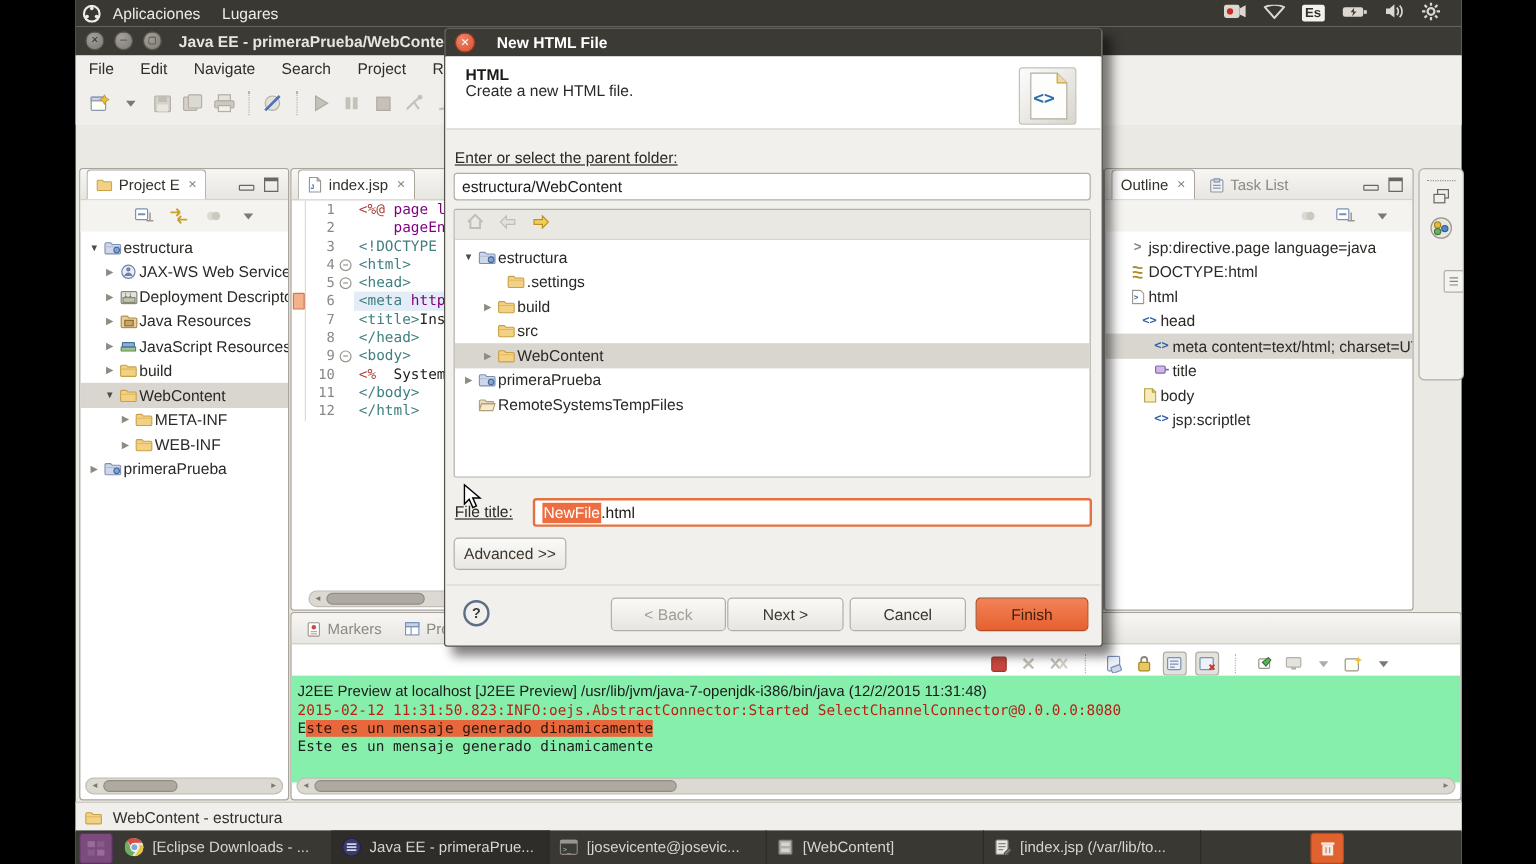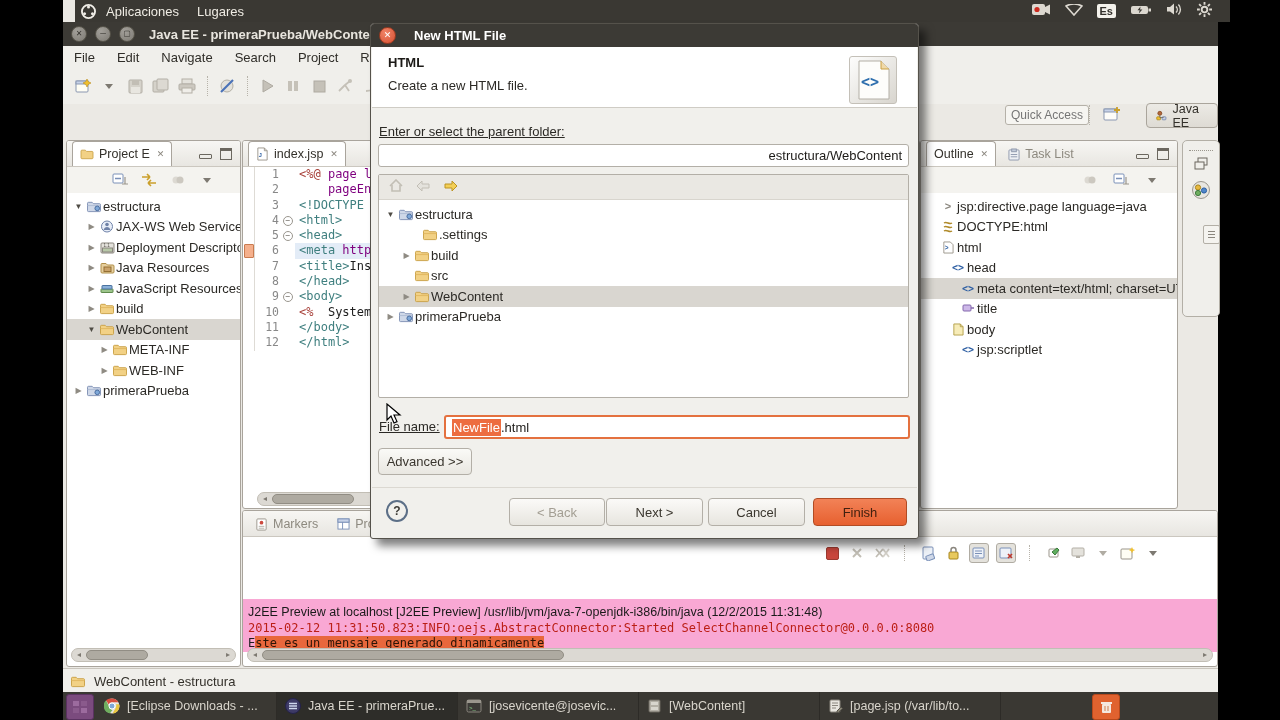--- a/index.html
+++ b/index.html
@@ -2,21 +2,21 @@
 <html><head>
 <meta charset="utf-8">
 <style>
   html,body{margin:0;padding:0;background:#000;}
   #screen{position:relative;width:1280px;height:720px;background:#000;overflow:hidden;
           font-family:"Liberation Sans",sans-serif;-webkit-font-smoothing:antialiased;}
   .abs{position:absolute;}
   #desktop{position:absolute;left:63px;top:0;width:1155px;height:720px;background:#ebe9e4;}
 
   
-  #topbar{position:absolute;left:12px;top:0;width:1155px;height:22px;background:#3a3833;color:#efece4;
+  #topbar{position:absolute;left:0;top:0;width:1155px;height:22px;background:#3a3833;color:#efece4;
           display:flex;align-items:center;font-size:13px;}
   #topbar .menu-item{margin-right:18px;cursor:default;}
   #ubuntu-logo{margin:0 10px 0 6px;display:inline-flex;}
   #tray{position:absolute;right:18px;top:0;height:22px;display:flex;align-items:center;gap:14px;}
   .kbd-box{background:#f4f2ec;color:#33312c;border-radius:2px;font-size:11px;font-weight:bold;
            padding:1px 3px;line-height:12px;}
 
   
   #titlebar{position:absolute;left:0;top:22px;width:1155px;height:24px;background:#3c3a35;
             border-bottom:1px solid #2c2a26;display:flex;align-items:center;}
@@ -78,21 +78,21 @@
   .lfold .fold{position:absolute;left:1px;top:3px;width:8px;height:8px;border:1px solid #9a968e;border-radius:50%;
                color:#6b675f;font-size:8px;line-height:7px;text-align:center;background:#fff;}
   .lcode{flex:1;padding-left:4px;}
   .line.hl .lcode{background:#e3ecf7;}
   .tok-jsp{color:#a8413a;}
   .tok-tag{color:#3f7f7f;}
   .tok-attr{color:#7f007f;}
   .tok-text{color:#1d1d1d;}
 
   
-  #console-body{position:absolute;left:0;top:52px;right:0;bottom:14px;overflow:hidden;background:#f9a8d4;margin-top:36px;}
+  #console-body{position:absolute;left:0;top:52px;right:0;bottom:14px;overflow:hidden;background:#86efac;}
   .con-header{font-size:12.5px;color:#1a1a1a;padding:6px 0 2px 5px;white-space:nowrap;}
   .con-line{font-family:"DejaVu Sans Mono",monospace;font-size:12px;height:15.2px;line-height:15.2px;
             padding-left:5px;white-space:pre;color:#1d1d1d;}
   .con-line.error{color:#bb1f16;}
   .con-sel{background:#e8673c;color:#2d1507;}
   #console-tools{position:absolute;right:55px;top:32px;display:flex;align-items:center;gap:7px;}
   .cicon{display:inline-flex;width:18px;height:18px;align-items:center;justify-content:center;}
   .cicon.pressed{border:1px solid #b0aca3;background:#e4e2dc;border-radius:3px;}
 
   
@@ -120,21 +120,21 @@
   #dialog{position:absolute;left:307px;top:23px;width:547px;height:514px;background:#f1f0ec;
           border:1px solid #55524b;border-radius:4px 4px 3px 3px;z-index:50;
           box-shadow:7px 7px 9px rgba(0,0,0,0.5);}
   #dlg-titlebar{height:23px;background:#3c3a35;border-radius:3px 3px 0 0;display:flex;align-items:center;}
   #dlg-close{width:15px;height:15px;border-radius:50%;margin-left:8px;
              background:radial-gradient(circle at 35% 30%,#f08467,#d64f31);border:1px solid #9c3a20;
              color:#fff;font-size:9px;display:flex;align-items:center;justify-content:center;line-height:1;}
   #dlg-title{color:#ffffff;font-weight:bold;font-size:13px;margin-left:18px;}
   #dlg-banner{position:absolute;left:1px;top:23px;width:545px;height:60px;background:#fff;border-bottom:1px solid #cfccc5;}
   #dlg-heading{position:absolute;left:16px;top:8px;font-size:13px;font-weight:bold;color:#1c1a17;}
-  #dlg-desc{position:absolute;left:16px;top:31px;font-size:13px;color:#2b2925;}
+  #dlg-desc{position:absolute;left:16px;top:21px;font-size:13px;color:#2b2925;}
   #dlg-icon-box{position:absolute;right:20px;top:9px;width:46px;height:46px;border-radius:3px;
                 background:linear-gradient(135deg,#fdfdfc,#d8d5ce);border:1px solid #c4c0b8;
                 display:flex;align-items:center;justify-content:center;}
   .dlg-label{position:absolute;font-size:13px;color:#2b2925;text-decoration:underline;}
   .dlg-input{position:absolute;background:#fff;border:1px solid #b3afa7;border-radius:3px;font-size:13px;
              color:#1d1b18;display:flex;align-items:center;padding:0 6px;font-family:"Liberation Sans",sans-serif;}
   #dlg-tree{position:absolute;left:7px;top:150px;width:529px;height:222px;background:#fff;
             border:1px solid #b3afa7;border-radius:2px;}
   #dlg-tree-toolbar{height:24px;background:#eae8e3;border-bottom:1px solid #d8d5ce;display:flex;align-items:center;gap:12px;padding-left:10px;}
   #dlg-tree-rows{padding-top:4px;}
@@ -279,38 +279,20 @@
           </svg>
         </span>
     <span class="ticon">
           <svg width="16" height="15" viewBox="0 0 16 15">
             <path d="M3 12c6 0 9-2 9-7" stroke="#c5c1b8" stroke-width="1.8" fill="none"></path>
             <path d="M12 1l3 4h-6z" fill="#c5c1b8"></path>
           </svg>
         </span>
   </div>
 
-  <div id="quickrow">
-    <input id="quick-access" placeholder="Quick Access" style="">
-    <span class="vdots"></span>
-    <span id="persp-icon"><svg width="19" height="17" viewBox="0 0 19 17">
-            <rect x="1" y="3" width="13" height="11" rx="1" fill="#fdfcf8" stroke="#8a97b1"></rect>
-            <rect x="1" y="3" width="13" height="3" fill="#c7d2e8" stroke="#8a97b1"></rect>
-            <path d="M14 1v6M11 4h6" stroke="#caa02c" stroke-width="1.8"></path>
-          </svg></span>
-    <div id="javaee-btn">
-      <svg width="15" height="14" viewBox="0 0 15 14">
-            <circle cx="5" cy="3.5" r="2.6" fill="#b5683a" stroke="#7e4320"></circle>
-            <rect x="1" y="8" width="5" height="4" rx="1" fill="#f0c030" stroke="#a8861d"></rect>
-            <rect x="8" y="8" width="5" height="4" rx="1" fill="#c7d2e8" stroke="#6f82a8"></rect>
-            <path d="M5 6v3M5 9h5" stroke="#6b675f" fill="none"></path>
-          </svg>
-      <span>Java EE</span>
-    </div>
-  </div>
 
   <div id="pexp" class="panel" style="left:3px;top:140px;width:173px;height:525px;">
     <div class="tabbar">
       <div class="tab">
         <svg width="14" height="12" viewBox="0 0 16 14">
               <path d="M1 3.5c0-.6.4-1 1-1h4L7.5 4H14c.6 0 1 .4 1 1v6.5c0 .6-.4 1-1 1H2c-.6 0-1-.4-1-1z" fill="#f2d185" stroke="#c9a045"></path>
             </svg>
         <span>Project E</span>
         <span class="tab-close">✕</span>
       </div>
@@ -785,21 +767,21 @@
             <span>[WebContent]</span>
           </div>
           <div class="task-cell" style="left: 757px; width: 181px;">
             <span style="display: inline-flex;">
               <svg width="15" height="14" viewBox="0 0 15 14">
                 <rect x="2" y="1" width="10" height="12" rx="1" fill="#e8e6e0" stroke="#8a867e"></rect>
                 <path d="M4 4h6M4 6.5h6M4 9h4" stroke="#8a867e"></path>
                 <path d="M9 12l4-4 1.5 1.5-4 4H9z" fill="#8a8676" stroke="#55524b"></path>
               </svg>
             </span>
-            <span>[page.jsp (/var/lib/to...</span>
+            <span>[index.jsp (/var/lib/to...</span>
           </div>
         </div>
     <div class="tile" style="left:1029px;background:#e0622f;border:1px solid #b8491c;">
       <svg width="13" height="14" viewBox="0 0 13 14">
             <rect x="2" y="4" width="9" height="9" rx="1" fill="#f4e8e0"></rect>
             <rect x="1" y="2" width="11" height="2" fill="#f4e8e0"></rect>
             <path d="M5 6v5M8 6v5" stroke="#d08050"></path>
           </svg>
     </div>
   </div>
@@ -814,21 +796,21 @@
       <div id="dlg-desc">Create a new HTML file.</div>
       <div id="dlg-icon-box">
         <svg width="34" height="40" viewBox="0 0 34 40">
               <path d="M3 1h22l8 8v30H3z" fill="#fdfdfb" stroke="#b3afa6"></path>
               <path d="M25 1v8h8" fill="#f0d9a8" stroke="#c9a045"></path>
               <text x="5" y="27" font-size="15" font-weight="bold" fill="#2e6fae" font-family="DejaVu Sans Mono,monospace">&lt;&gt;</text>
             </svg>
       </div>
     </div>
     <div class="dlg-label" style="left:8px;top:100px;">Enter or select the parent folder:</div>
-    <div class="dlg-input" style="left:7px;top:120px;width:517px;height:21px;justify-content:flex-end;">
+    <div class="dlg-input" style="left:7px;top:120px;width:517px;height:21px;">
       <span>estructura/WebContent</span>
     </div>
     <div id="dlg-tree">
       <div id="dlg-tree-toolbar">
         <span><svg width="14" height="13" viewBox="0 0 14 13">
                 <path d="M1 7L7 1l6 6" fill="none" stroke="#c2beb5" stroke-width="1.6"></path>
                 <path d="M3 6v6h8V6" fill="none" stroke="#c2beb5" stroke-width="1.6"></path>
               </svg></span>
         <span><svg width="16" height="12" viewBox="0 0 16 12">
                 <path d="M7 1L2 6l5 5V8h7V4H7z" fill="#e4e2dc" stroke="#c2beb5"></path>
@@ -893,23 +875,33 @@
               <span class="texp">▶</span>
               <span class="tico">
                 <svg width="16" height="13" viewBox="0 0 16 14">
                   <path d="M1 3.5c0-.6.4-1 1-1h4L7.5 4H14c.6 0 1 .4 1 1v6.5c0 .6-.4 1-1 1H2c-.6 0-1-.4-1-1z" fill="#cfd8e8" stroke="#7d8fb3"></path>
                   <path d="M1 6h14" stroke="#aebbd4"></path>
                   <circle cx="11.5" cy="9" r="2.5" fill="#7fa8d8" stroke="#44689c"></circle>
                 </svg>
               </span>
               <span>primeraPrueba</span>
             </div>
-          </div>
-    </div>
-    <div class="dlg-label" style="left:8px;top:395px;">File name:</div>
+            <div class="trow" style="padding-left: 5px;">
+              <span class="texp"></span>
+              <span class="tico">
+                <svg width="16" height="13" viewBox="0 0 16 14">
+                  <path d="M1 3.5c0-.6.4-1 1-1h4L7.5 4H13c.6 0 1 .4 1 1v1H3L1 11z" fill="#e8dbc0" stroke="#b3a075"></path>
+                  <path d="M3 6h12l-2 6H1z" fill="#f4ead0" stroke="#b3a075"></path>
+                </svg>
+              </span>
+              <span>RemoteSystemsTempFiles</span>
+            </div>
+          </div>
+    </div>
+    <div class="dlg-label" style="left:8px;top:395px;">File title:</div>
     <div class="dlg-input" id="dlg-filename">
       <span class="sel-orange">NewFile</span>
           <span>.html</span>
     </div>
     <div id="dlg-advanced">Advanced &gt;&gt;</div>
     <div id="dlg-sep"></div>
     <div id="dlg-help">?</div>
     <div class="dlg-btn disabled" style="left:138px;width:94px;">&lt; Back</div>
     <div class="dlg-btn" style="left:235px;width:95px;">Next &gt;</div>
     <div class="dlg-btn" style="left:337px;width:95px;">Cancel</div>

